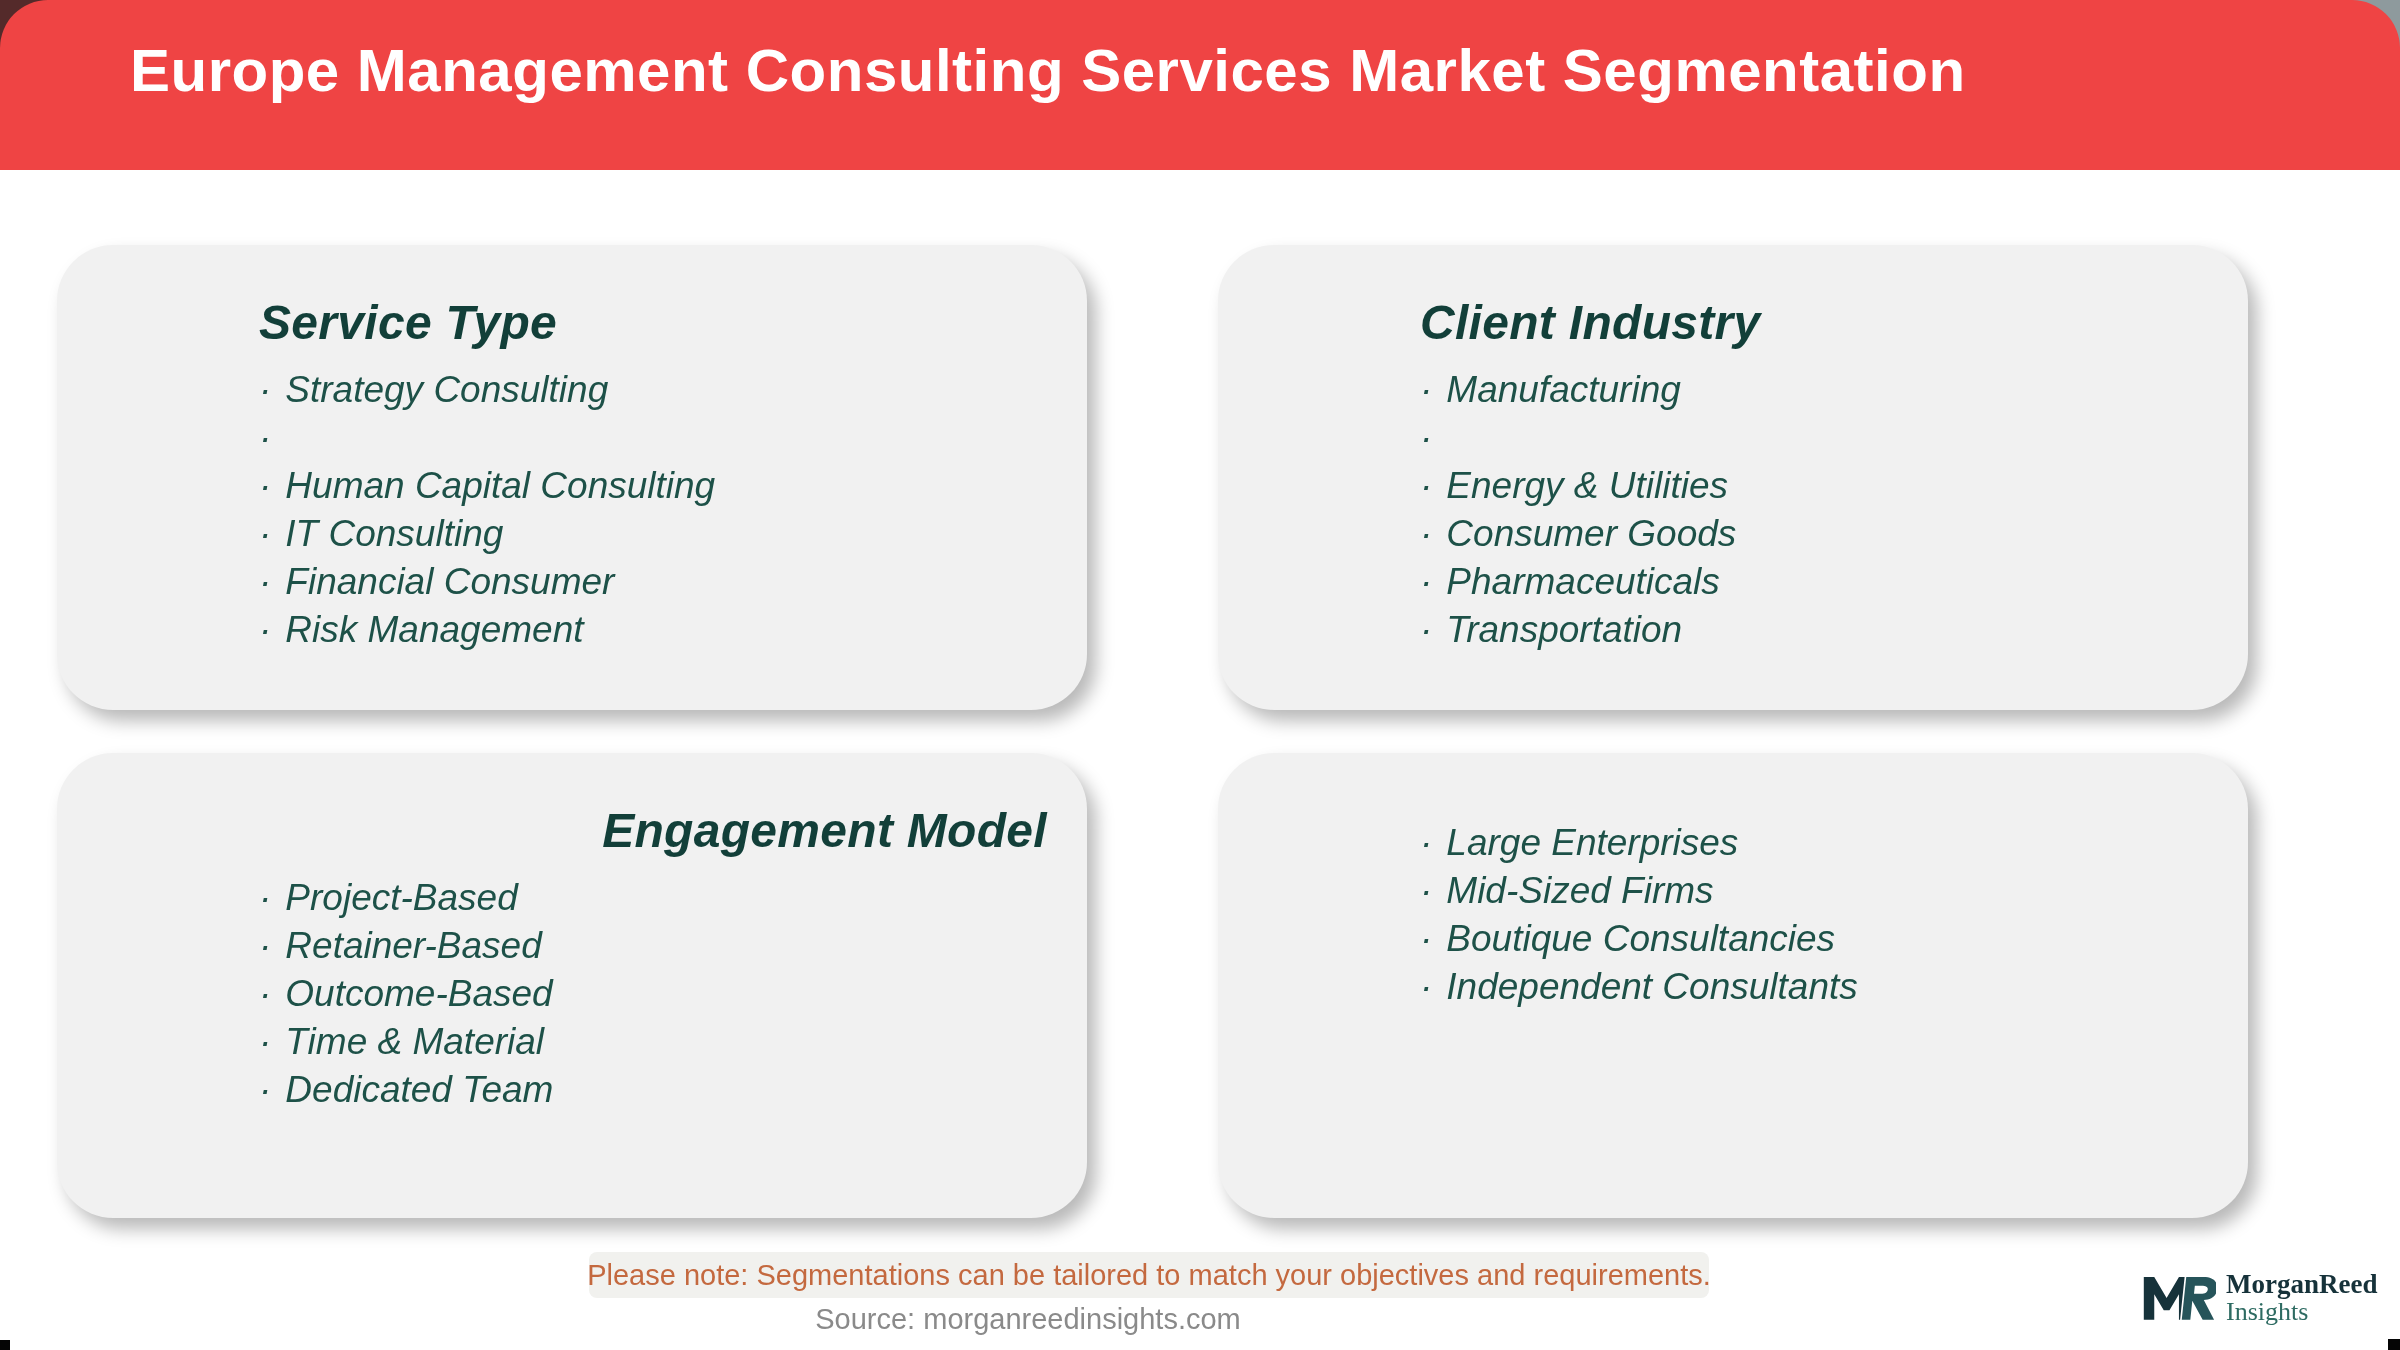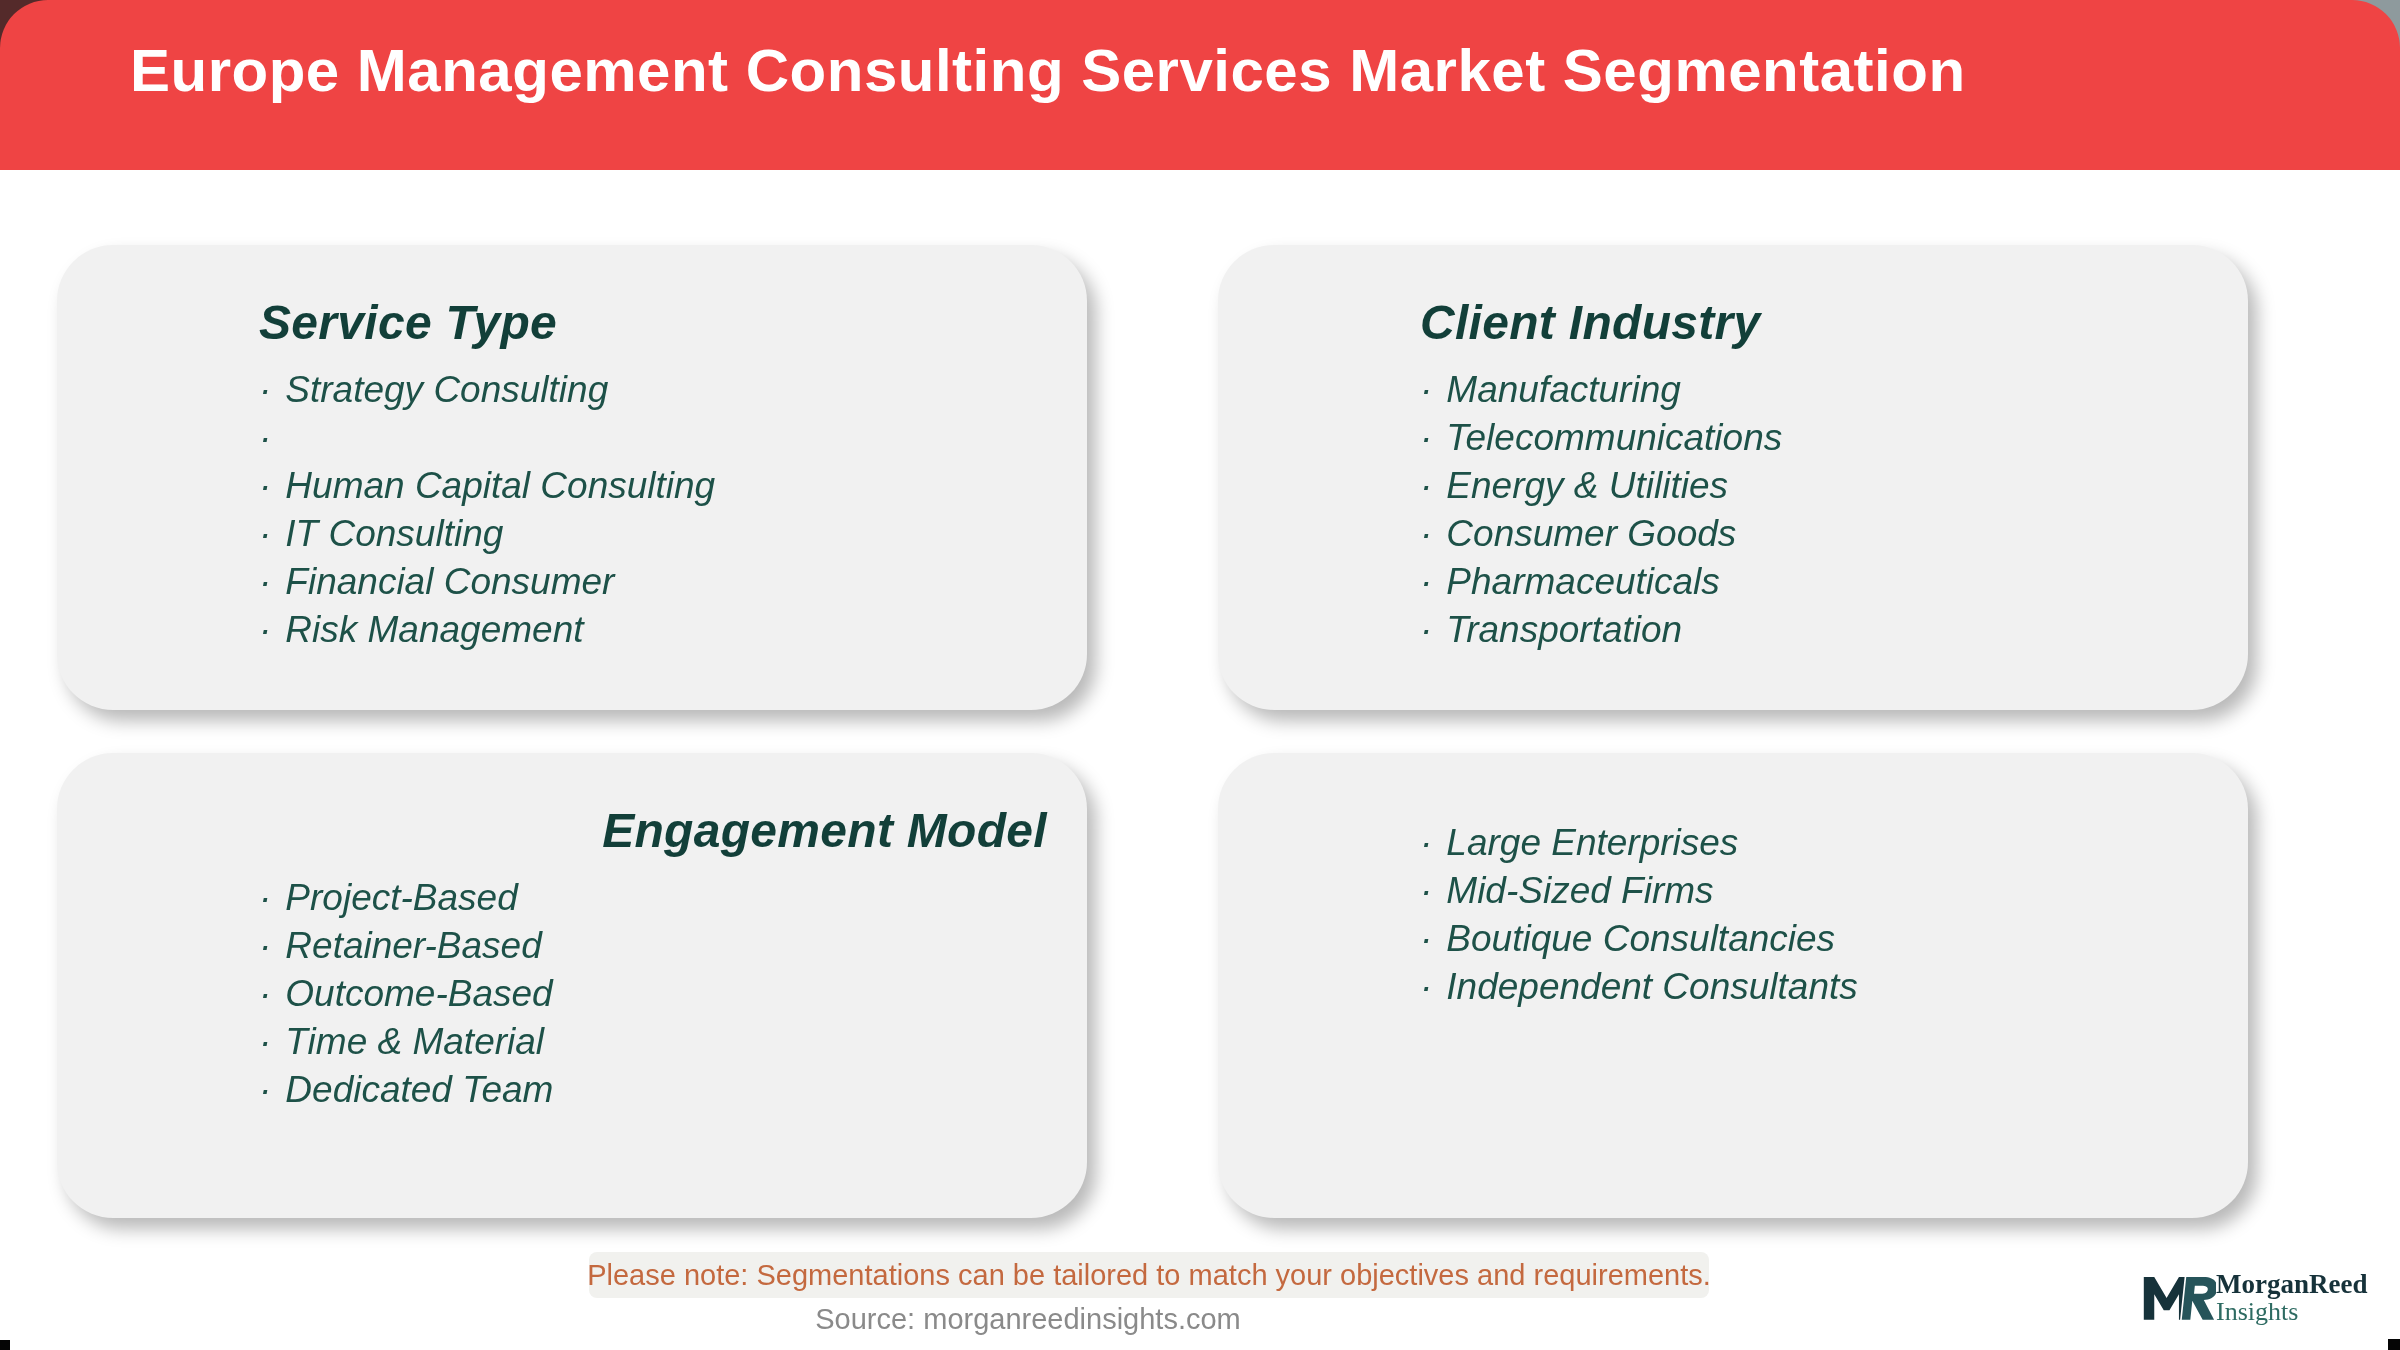--- a/index.html
+++ b/index.html
@@ -36,21 +36,21 @@
     position:absolute;left:589px;top:1252px;width:1120px;height:46px;
     background:#f1f1ee;border-radius:8px;
     display:flex;align-items:center;justify-content:center;
     font-size:29px;color:#c4693f;white-space:nowrap;
   }
   .source{
     position:absolute;left:0;top:1303px;width:2056px;text-align:center;
     font-size:29px;color:#8a8a8a;
   }
   .logo{position:absolute;left:2140px;top:1270px;display:flex;align-items:center;z-index:2;}
-  .logo-text{font-family:"Liberation Serif",serif;}
+  .logo-text{margin-left:10px;font-family:"Liberation Serif",serif;}
   .logo-name{font-size:27px;line-height:28px;color:#16323a;white-space:nowrap;}
   .logo-name .n1{font-weight:700;}
   .logo-name .n2{font-weight:700;}
   .logo-sub{font-size:26px;line-height:26px;color:#2e6b62;margin-top:1px;}
   .black-bl{position:absolute;left:0;bottom:0;width:10px;height:10px;background:#050505;}
   .black-br{position:absolute;right:0;bottom:0;width:12px;height:11px;background:#050505;}
 </style>
 </head>
 <body>
 
@@ -94,21 +94,20 @@
 
   <div class="card" id="card-1">
     <h2>Client Industry</h2>
     <ul>
         <li>
           <span class="dot">·</span>
           <span class="txt">Manufacturing</span>
         </li>
         <li>
           <span class="dot">·</span>
-          <span class="txt">Telecommunications</span>
         </li>
         <li>
           <span class="dot">·</span>
           <span class="txt">Energy &amp; Utilities</span>
         </li>
         <li>
           <span class="dot">·</span>
           <span class="txt">Consumer Goods</span>
         </li>
         <li>

